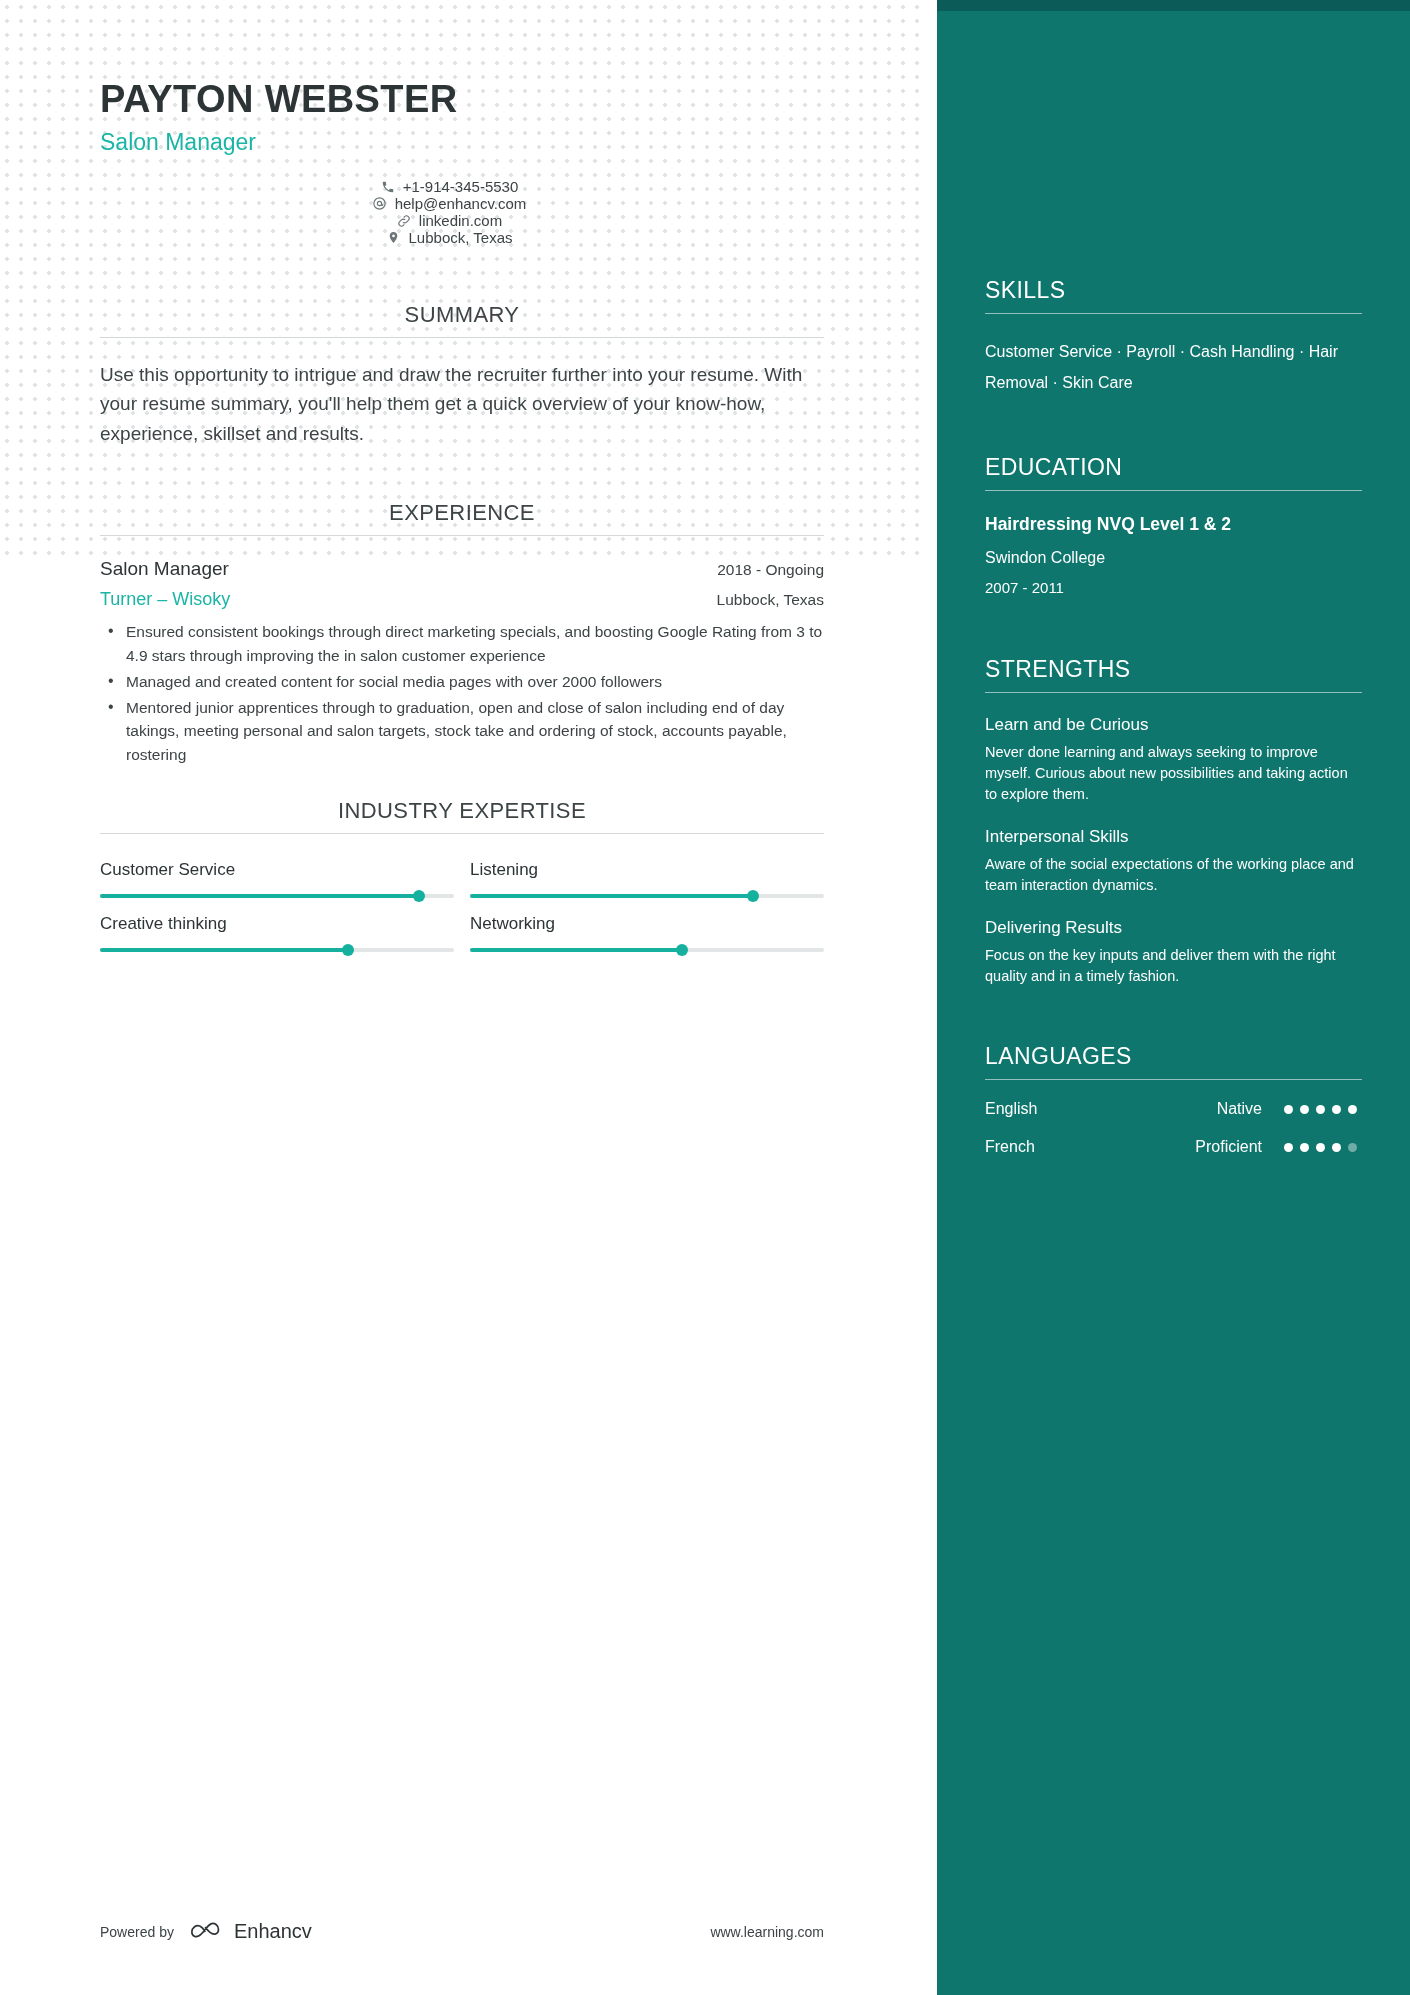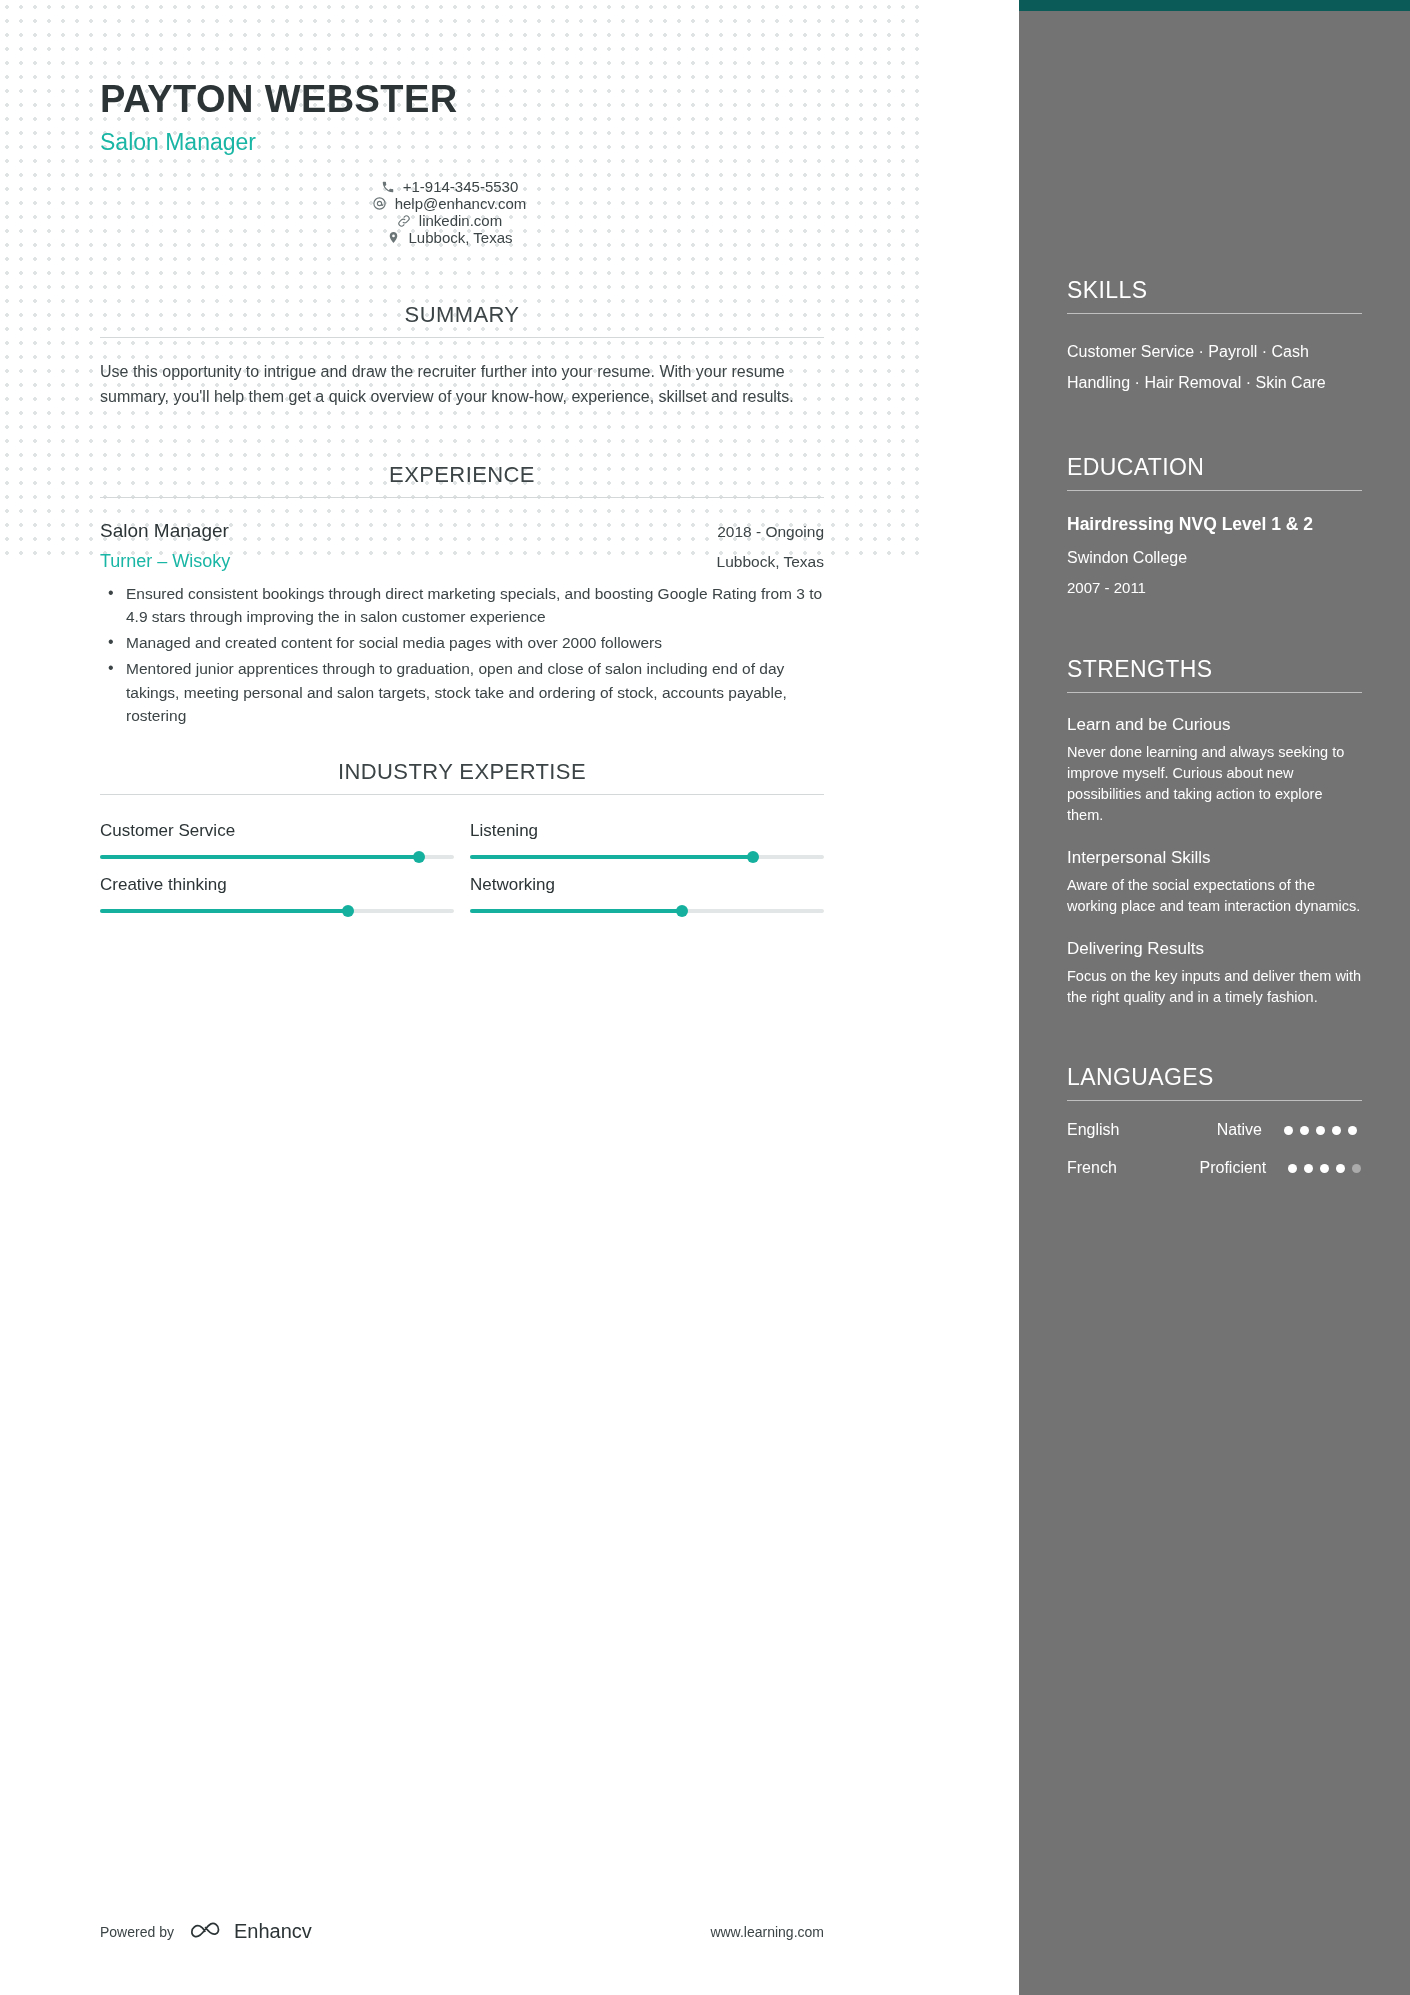--- a/index.html
+++ b/index.html
@@ -23,23 +23,23 @@
     width: 920px;
     height: 560px;
     background-image: radial-gradient(#dfe3e3 1.6px, transparent 1.7px);
     background-size: 14px 14px;
     pointer-events: none;
   }
   
   .right-col {
     position: absolute;
     top: 0; right: 0;
-    width: 391px;
+    width: 473px;
     height: 1995px;
-    background: #737373;
+    background: #0f766e;
     color: #ffffff;
     padding: 0 48px;
   }
   .right-col .topbar {
     position: absolute;
     top: 0; left: 0;
     width: 486px;
     height: 11px;
     background: #0b5c59;
   }
@@ -102,21 +102,21 @@
   }
   .sec-rule {
     margin-top: 9px;
     height: 1px;
     background: #d4d8d9;
     width: 100%;
   }
   .summary-block { margin-top: 56px; }
   .summary-text {
     margin-top: 22px;
-    font-size: 16px;
+    font-size: 19px;
     line-height: 1.55;
     color: #3c4446;
     max-width: 760px;
   }
 
   .experience-block { margin-top: 52px; }
   .exp-entry { margin-top: 22px; }
   .exp-row {
     display: flex;
     justify-content: space-between;

